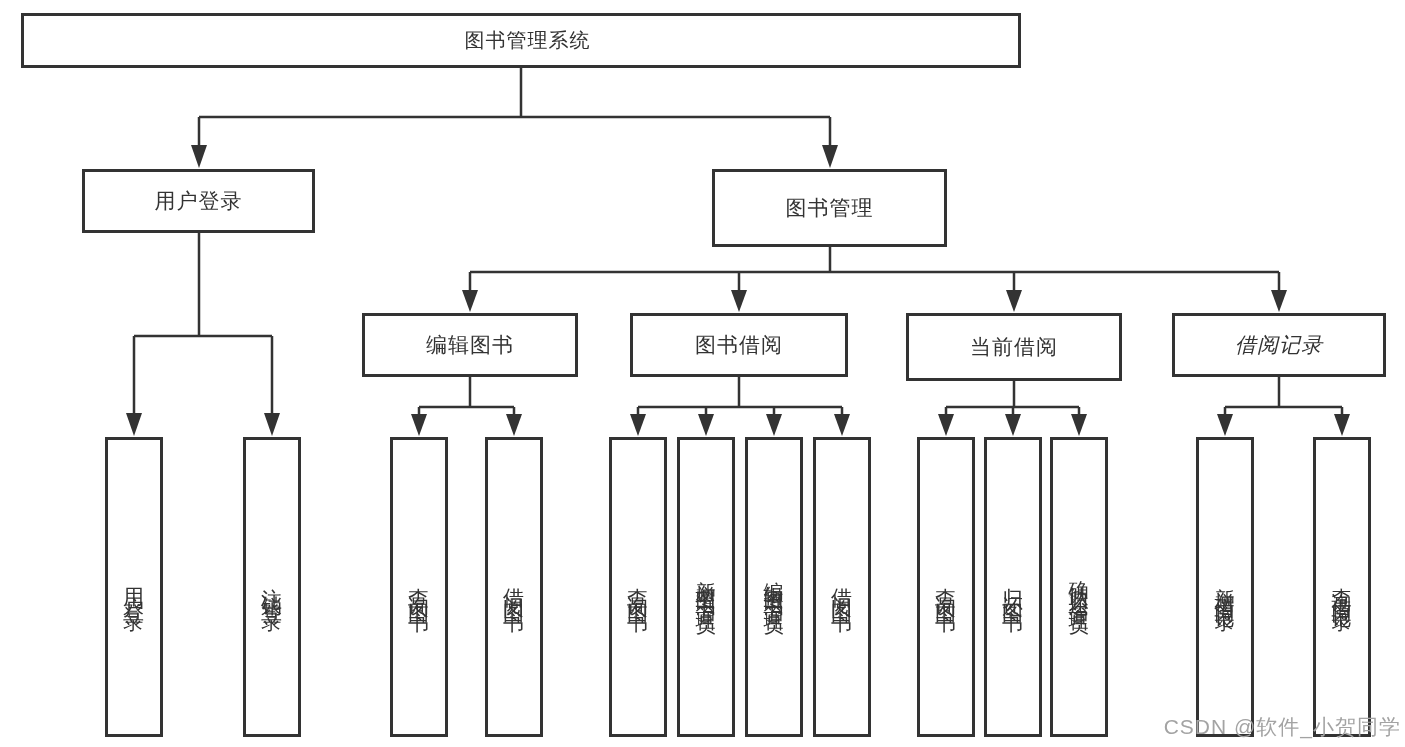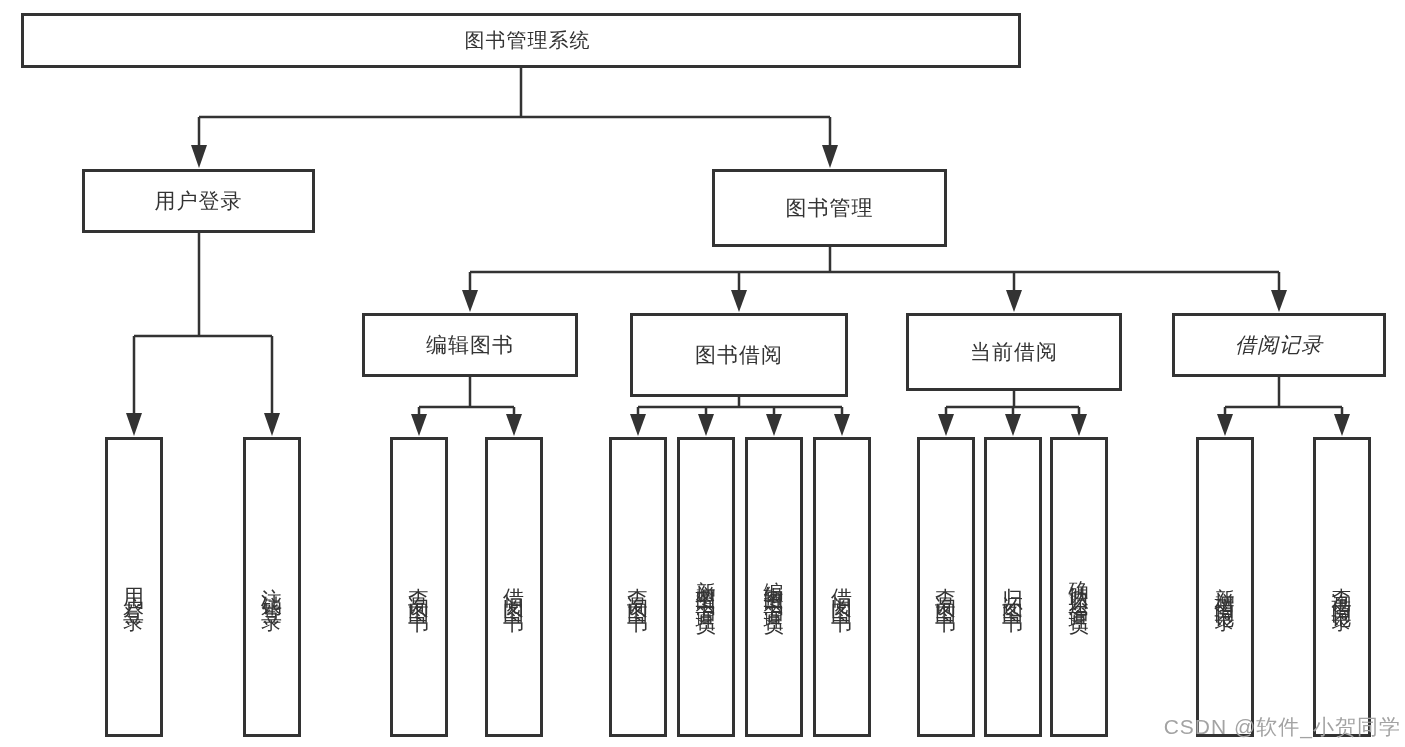--- a/index.html
+++ b/index.html
@@ -99,22 +99,22 @@
       <polygon points="1334,414 1350,414 1342,436"></polygon>
     </g>
   </svg>
 
   <div class="node root" style="left:21px; top:13px; width:1000px; height:55px;">图书管理系统</div>
 
   <div class="node" style="left:82px; top:169px; width:233px; height:64px;">用户登录</div>
   <div class="node" style="left:712px; top:169px; width:235px; height:78px;">图书管理</div>
 
   <div class="node" style="left:362px; top:313px; width:216px; height:64px;">编辑图书</div>
-  <div class="node" style="left:630px; top:313px; width:218px; height:84px;">图书借阅</div>
-  <div class="node" style="left:906px; top:313px; width:216px; height:78px;">当前借阅</div>
+  <div class="node" style="left:630px; top:313px; width:218px; height:64px;">图书借阅</div>
+  <div class="node" style="left:906px; top:313px; width:216px; height:68px;">当前借阅</div>
   <div class="node" style="left:1172px; top:313px; width:214px; height:64px;font-style:italic;">借阅记录</div>
 
   <div class="node vnode" style="left:105px; top:437px; width:58px; height:300px;">用户登录</div>
   <div class="node vnode" style="left:243px; top:437px; width:58px; height:300px;">注销登录</div>
 
   <div class="node vnode" style="left:390px; top:437px; width:58px; height:300px;">查询图书</div>
   <div class="node vnode" style="left:485px; top:437px; width:58px; height:300px;">借阅图书</div>
 
   <div class="node vnode" style="left:609px; top:437px; width:58px; height:300px;">查询图书</div>
   <div class="node vnode small" style="left:677px; top:437px; width:58px; height:300px;">新增图书（管理员）</div>

